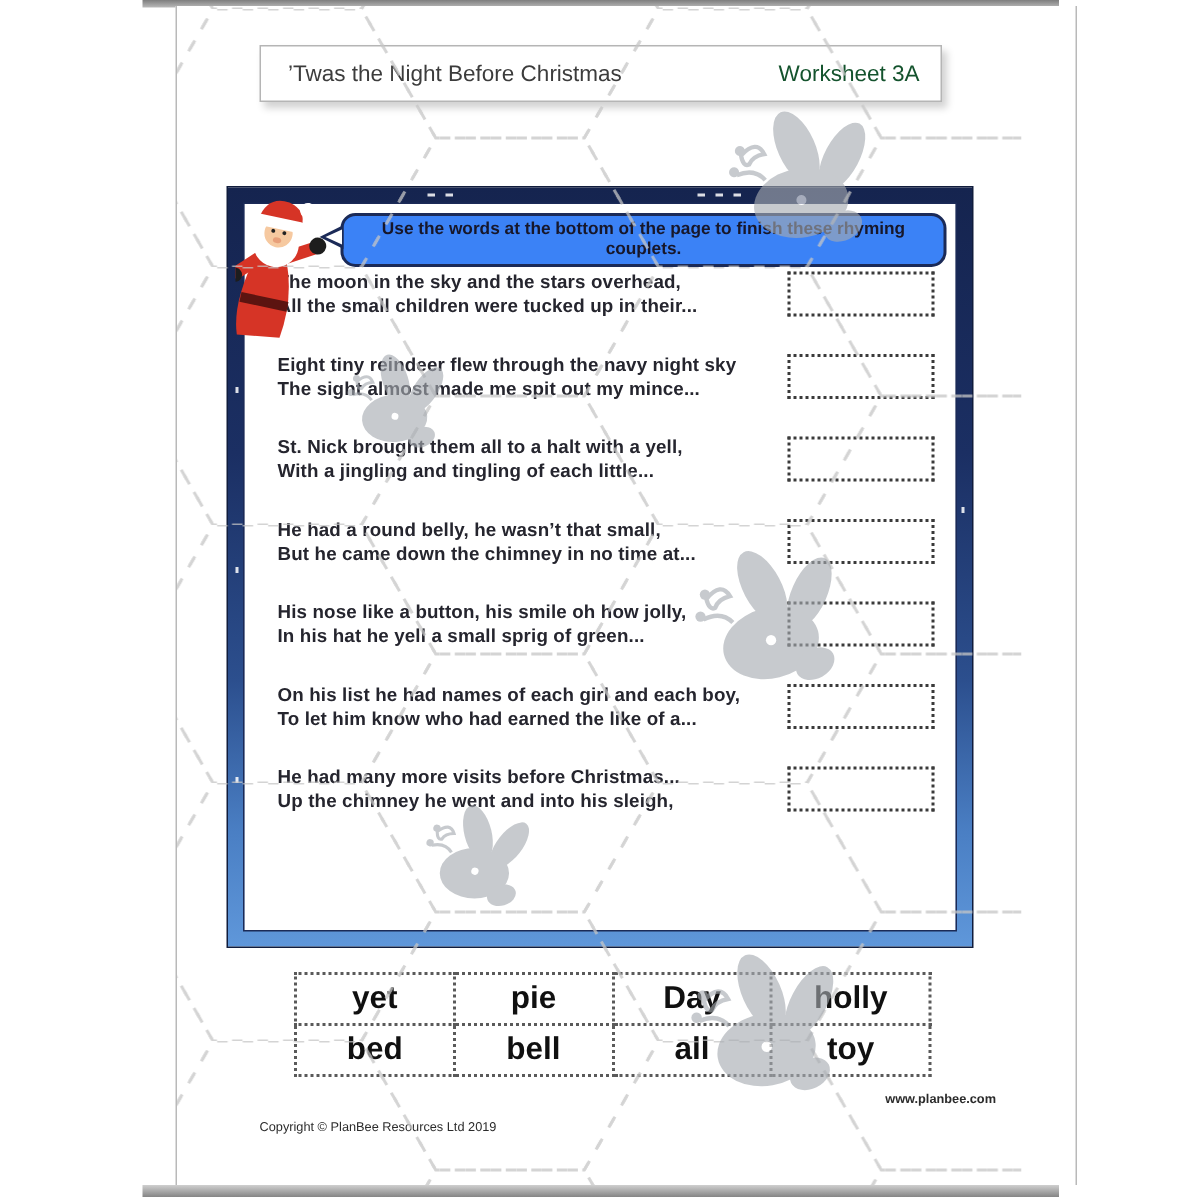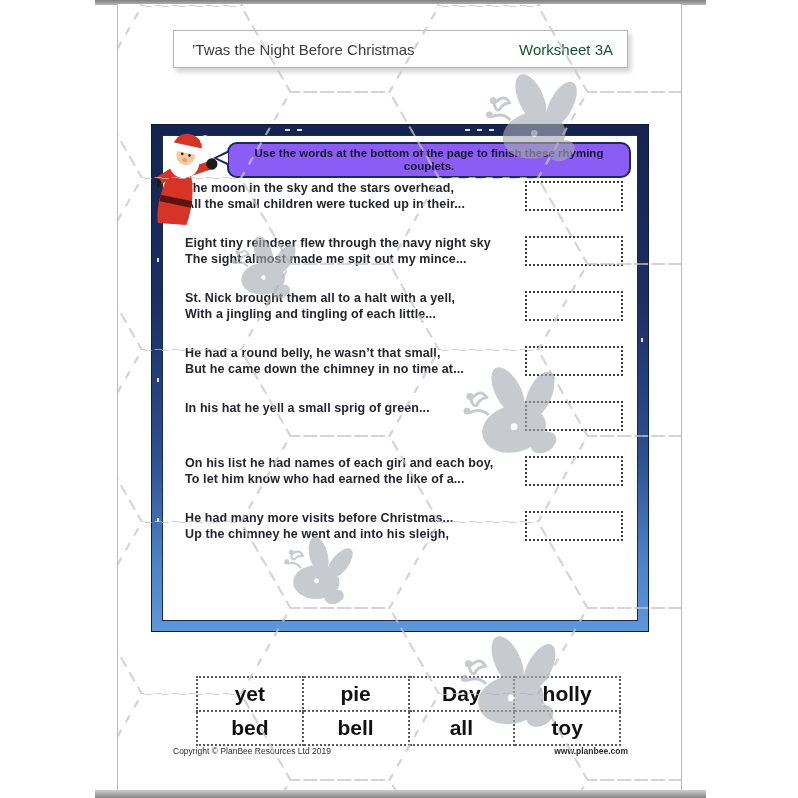--- a/index.html
+++ b/index.html
@@ -6,21 +6,21 @@
   body{
     width:798px;height:798px;position:relative;background:#ffffff;
     font-family:"Liberation Sans", sans-serif;overflow:hidden;
   }
   .edge-band{position:absolute;left:95px;width:611px;}
   .edge-band.top{top:0;height:5px;background:linear-gradient(#7e7e7e,#b9b9b9);}
   .edge-band.bottom{top:790px;height:8px;background:linear-gradient(#cfcfcf,#858585);}
 
   .sheet{
     position:absolute;left:117px;top:4px;width:563px;height:786px;
-    background:#ffffff;border-left:1px solid #b9b9b9;border-right:1px solid #b9b9b9;
+    background:#ffffff;border-left:1px solid #b9b9b9;border-right:1px solid #b9b9b9;padding-left:36px;
   }
 
   
   .title-box{
     position:absolute;left:55px;top:26px;width:455px;height:38px;
     background:#fff;border:1px solid #b5b5b5;box-shadow:3px 4px 5px rgba(0,0,0,0.18);
     display:flex;align-items:center;justify-content:space-between;
     padding:0 14px 0 18px;box-sizing:border-box;
   }
   .title-box .t-left{font-size:15px;color:#3c3c3c;}
@@ -44,48 +44,48 @@
     border:2px solid #ffffff;outline:1px solid #1b2a57;
   }
   .spark{position:absolute;background:#ffffff;opacity:.85;}
 
   
   .santa{position:absolute;left:-8px;top:-9px;width:66px;height:104px;z-index:3;}
 
   
   .speech-bubble{
     position:absolute;left:62px;top:4px;width:404px;min-height:24px;
-    background:#8b5cf6;border:2px solid #1b2a57;border-radius:10px;
+    background:#3b82f6;border:2px solid #1b2a57;border-radius:10px;
     display:flex;align-items:center;justify-content:center;padding:3px 8px;box-sizing:border-box;
     z-index:2;
   }
   .speech-bubble .bubble-text{font-weight:bold;font-size:11.5px;color:#17172a;text-align:center;line-height:13px;}
   .bubble-arrow{position:absolute;left:-16px;top:6px;width:0;height:0;
     border-top:8px solid transparent;border-bottom:8px solid transparent;border-right:16px solid #1b2a57;}
   .bubble-arrow:after{content:"";position:absolute;left:4px;top:-5px;width:0;height:0;
     border-top:5px solid transparent;border-bottom:5px solid transparent;border-right:11px solid #ffffff;}
 
   
   .couplets{position:absolute;left:20px;right:12px;top:42px;}
   .couplet-row{display:flex;justify-content:space-between;align-items:flex-start;margin-bottom:21px;height:34px;}
   .couplet-text{font-weight:bold;font-size:12.5px;line-height:16px;color:#25252e;letter-spacing:.1px;}
   .answer-box{width:94px;height:26px;border:2px dotted #3a3a3a;background:#fff;flex:none;margin-top:1px;}
 
   
   .word-bank{
-    position:absolute;left:78px;top:644px;width:425px;border-collapse:collapse;table-layout:fixed;margin-top:28px;
+    position:absolute;left:78px;top:644px;width:425px;border-collapse:collapse;table-layout:fixed;
   }
   .word-bank td{
     border:2px dotted #5a5a5a;height:30px;text-align:center;vertical-align:middle;
     font-weight:bold;font-size:21px;color:#101010;font-family:"Liberation Sans",sans-serif;
   }
 
   
   .footer-copy{position:absolute;left:55px;top:742px;font-weight:normal;font-size:8.5px;color:#2b2b2b;}
-  .footer-site{position:absolute;right:53px;top:742px;font-weight:bold;font-size:8.5px;color:#2b2b2b;}
+  .footer-site{position:absolute;right:53px;top:723px;font-weight:bold;font-size:8.5px;color:#2b2b2b;}
 
   
   .hex-overlay{position:absolute;left:0;top:0;width:563px;height:786px;pointer-events:none;z-index:20;opacity:.75;}
   .bee{position:absolute;pointer-events:none;z-index:21;opacity:.62;}
   .bee-1{left:360px;top:70px;width:118px;height:96px;transform:rotate(4deg);}
   .bee-2{left:108px;top:233px;width:80px;height:66px;transform:rotate(10deg);}
   .bee-3{left:338px;top:362px;width:120px;height:98px;transform:rotate(0deg);}
   .bee-4{left:160px;top:534px;width:84px;height:70px;transform:rotate(14deg);}
   .bee-5{left:335px;top:632px;width:122px;height:100px;transform:rotate(4deg);}
 </style>
@@ -160,20 +160,21 @@
           </div>
           <div class="couplet-row">
             <div class="couplet-text">
               <div>He had a round belly, he wasn’t that small,</div>
               <div>But he came down the chimney in no time at...</div>
             </div>
             <div class="answer-box"></div>
           </div>
           <div class="couplet-row">
             <div class="couplet-text">
+              <div>His nose like a button, his smile oh how jolly,</div>
               <div>In his hat he yell a small sprig of green...</div>
             </div>
             <div class="answer-box"></div>
           </div>
           <div class="couplet-row">
             <div class="couplet-text">
               <div>On his list he had names of each girl and each boy,</div>
               <div>To let him know who had earned the like of a...</div>
             </div>
             <div class="answer-box"></div>

